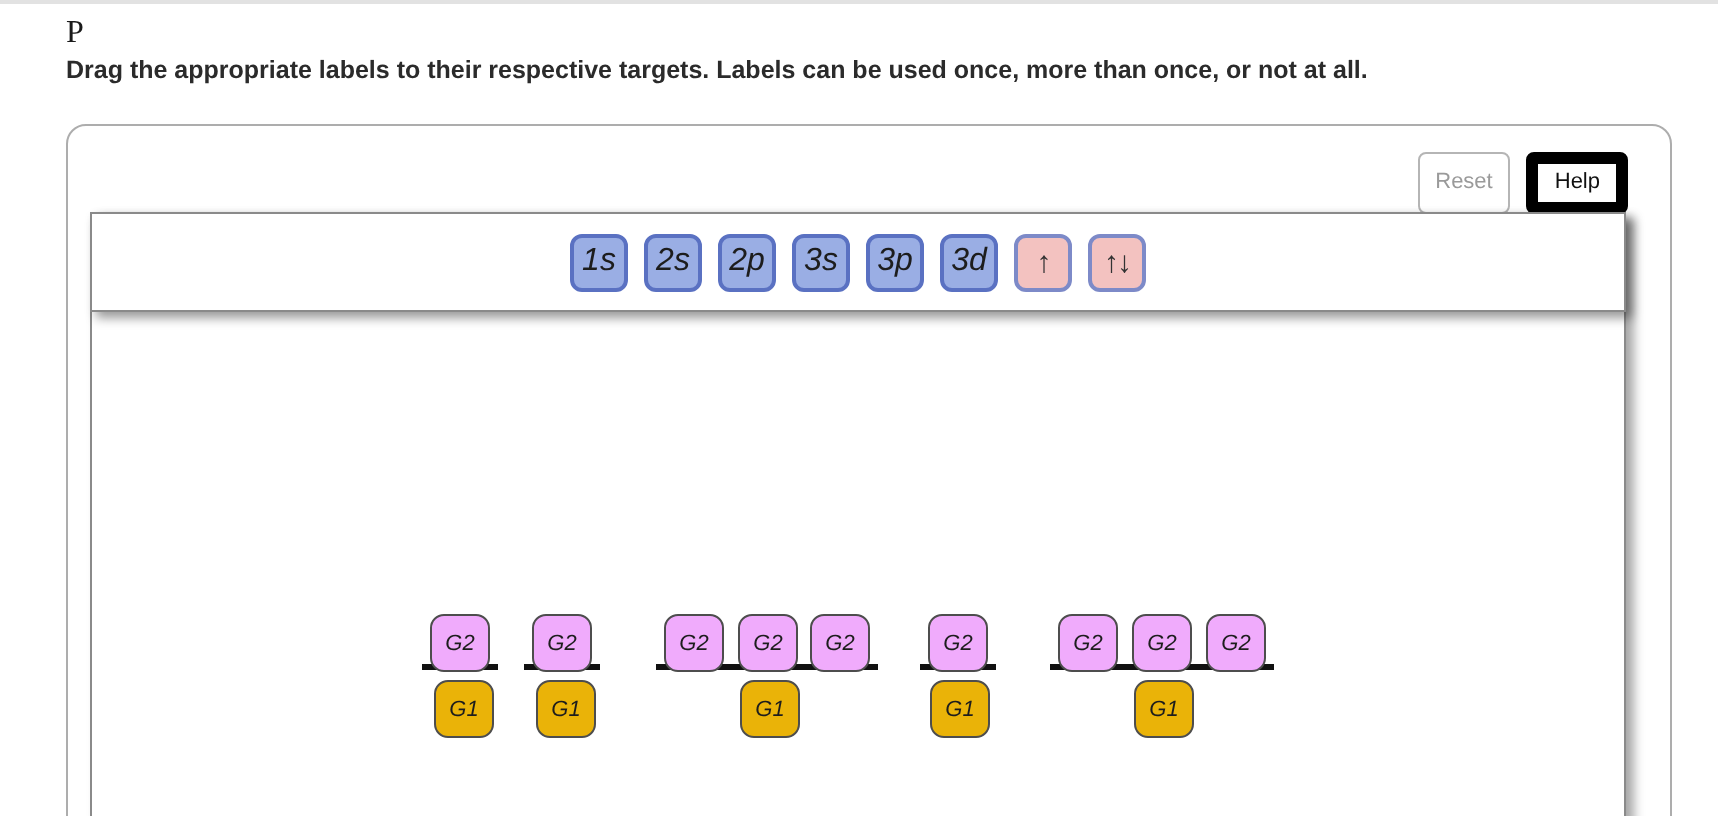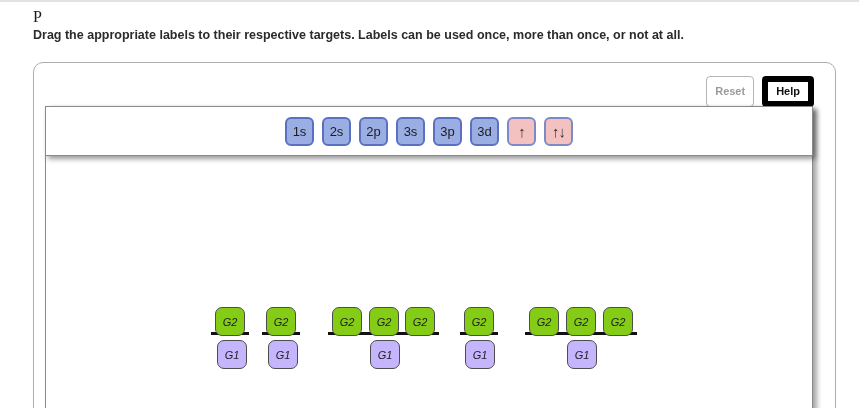--- a/index.html
+++ b/index.html
@@ -16,52 +16,52 @@
     position:absolute;left:33px;top:28px;margin:0;
     font-size:12.5px;font-weight:bold;color:#2b2b2b;
   }
   .outer-panel{
     position:absolute;left:33px;top:62px;width:801px;height:390px;
     border:1px solid #adadad;border-radius:10px;background:#fff;box-sizing:content-box;
   }
   .toolbar{position:absolute;top:13px;right:21px;display:flex;gap:8px;}
   .btn{
     font-family:"Liberation Sans", sans-serif;
-    font-size:11px;font-weight:bold;background:#fff;
+    font-size:11px;font-weight:normal;background:#fff;
     border-radius:4px;padding:3px 8px;cursor:pointer;line-height:1.2;
   }
   .btn.reset{color:#9a9a9a;border:1px solid #b5b5b5;}
   .btn.help{color:#111;border:6px solid #000000;}
   .canvas{
     position:absolute;left:11px;top:43px;width:766px;height:330px;
     border:1px solid #8a8a8a;background:#fff;
     box-shadow:4px 3px 5px rgba(0,0,0,0.35);
   }
   .tray{
     position:absolute;left:-1px;top:-1px;width:766px;height:48px;
     border:1px solid #8a8a8a;background:#fff;
     box-shadow:3px 3px 5px rgba(0,0,0,0.40);
     display:flex;justify-content:center;align-items:center;gap:8px;
   }
   .chip{
     width:29px;height:29px;border-radius:6px;box-sizing:border-box;
     display:flex;justify-content:center;align-items:center;
-    font-size:13px;color:#1d1d1d;cursor:pointer;
+    font-size:16px;font-style:italic;color:#1d1d1d;cursor:pointer;
   }
   .chip.blue{background:#9aaee4;border:2px solid #5a71c2;}
   .chip.pink{background:#f3c2c0;border:2px solid #7d8ac8;}
   .chip.arrow{font-style:normal;font-size:15px;letter-spacing:-1px;color:#333;}
   .orbline{position:absolute;height:3px;width:38px;background:#111;top:225px;z-index:1;}
   .target{
     position:absolute;width:30px;height:29px;border-radius:7px;box-sizing:border-box;
     border:1px solid #4d4d4d;display:flex;justify-content:center;align-items:center;
     font-size:11px;font-style:italic;color:#1d1d1d;z-index:2;cursor:pointer;
   }
-  .target.g2{background:#84cc16;top:200px;}
-  .target.g1{background:#c4b5fd;top:233px;}
+  .target.g2{background:#f0abfc;top:200px;}
+  .target.g1{background:#eab308;top:233px;}
 </style>
 </head>
 <body>
 
 <div class="top-rule"></div>
 
 <h1 class="page-title">P</h1>
 <p class="instruction">Drag the appropriate labels to their respective targets. Labels can be used once, more than once, or not at all.</p>
 
 <div class="outer-panel">

